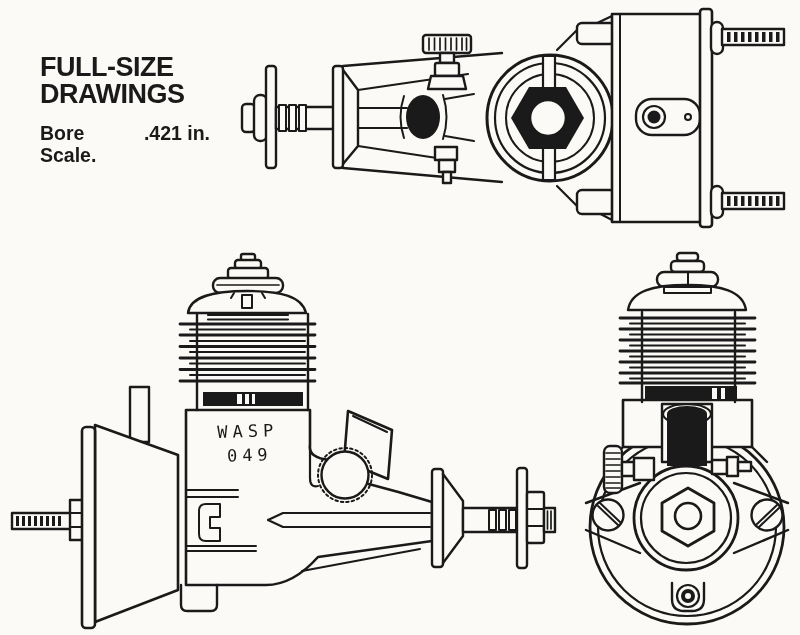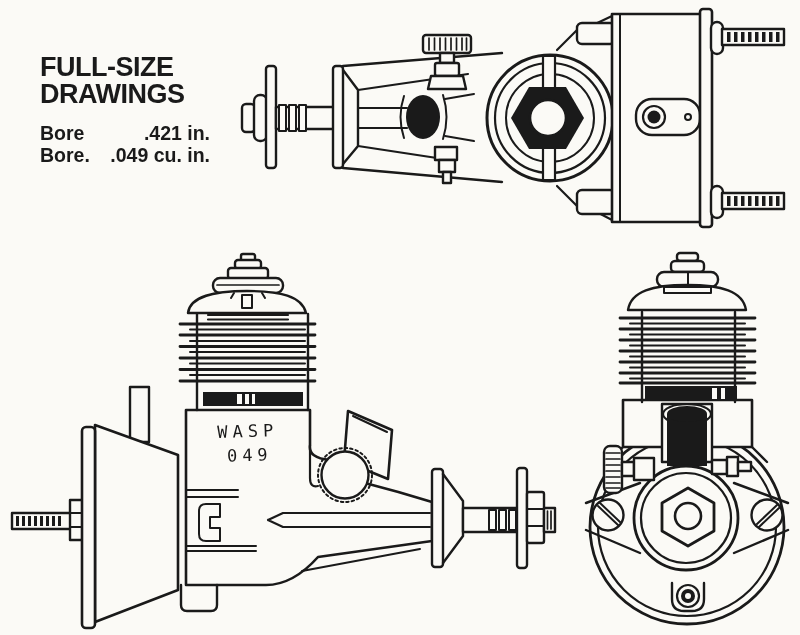--- a/index.html
+++ b/index.html
@@ -42,22 +42,21 @@
     <div>FULL-SIZE</div>
     <div>DRAWINGS</div>
   </div>
 
   <div class="specs">
     <div class="spec-row">
       <span>Bore</span>
       <span>.421 in.</span>
     </div>
     <div class="spec-row">
-      <span>Bore.</span>
-      <span>.049 cu. in.</span>
+      <span>Scale.</span>
     </div>
   </div>
 
   <svg class="artwork" width="800" height="635" viewBox="0 0 800 635">
 
     <g>
 
       <g>
         <path class="s" d="M343,66 L502,53 M343,168 L502,182"></path>
         <path class="s w22" d="M358,90 L468,74 M358,146 L450,160"></path>

